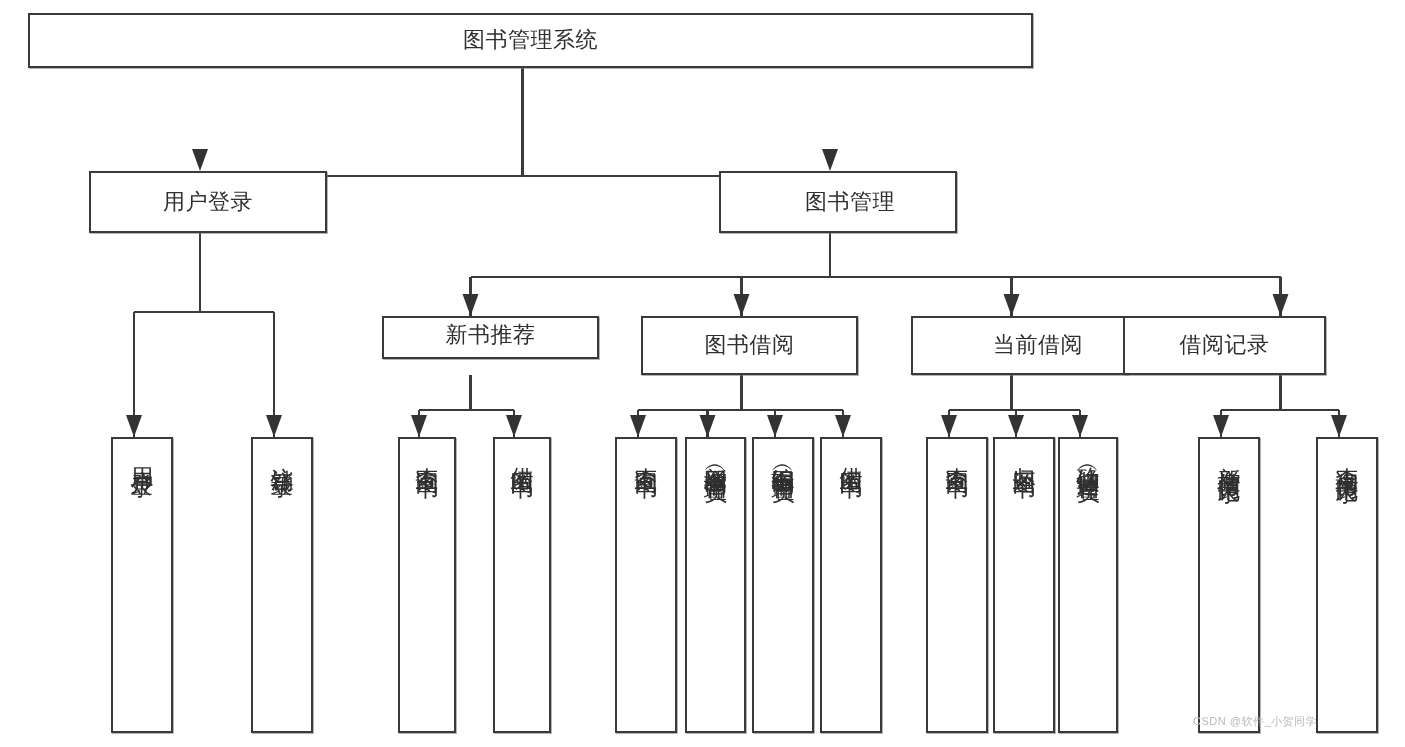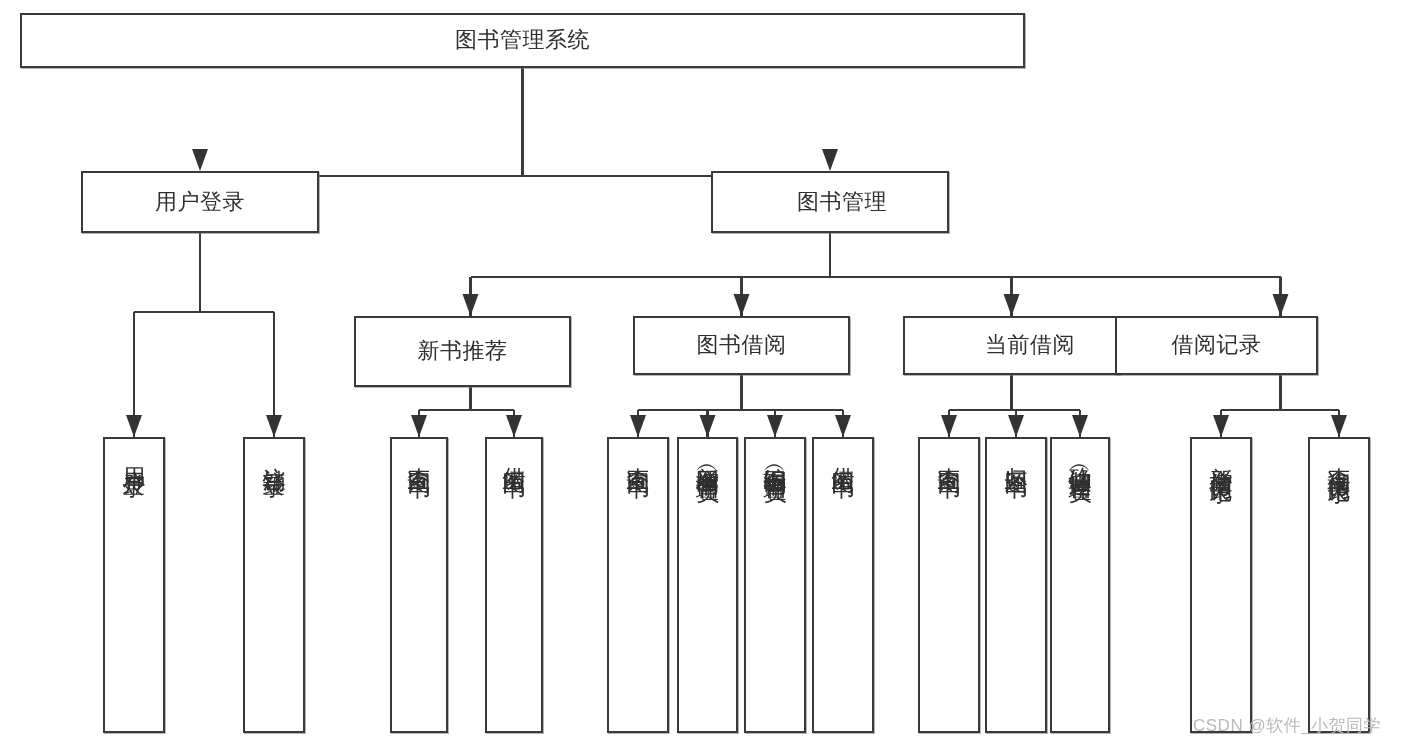--- a/index.html
+++ b/index.html
@@ -27,20 +27,21 @@
   .node {
     position: absolute;
     box-sizing: border-box;
     background: #ffffff;
     border: 2px solid #3a3a3a;
     display: flex;
     align-items: center;
     justify-content: center;
     z-index: 2;
     box-shadow: 1px 1px 0 rgba(120,120,120,0.55);
+    margin-left: 8px;
   }
   .node .label {
     color: #2f2f2f;
     font-size: 22px;
     line-height: 1.12;
     letter-spacing: 0.5px;
     white-space: nowrap;
     text-align: center;
   }
   .node.vertical {
@@ -55,21 +56,21 @@
     line-height: 1.18;
     letter-spacing: 3px;
     white-space: nowrap;
   }
   .node.vertical.tall .label {
     letter-spacing: 2px;
   }
   .watermark {
     position: absolute;
     color: #b9b9b9;
-    font-size: 17px;
+    font-size: 11px;
     letter-spacing: 0.5px;
     white-space: nowrap;
     z-index: 5;
   }
 </style>
 </head>
 <body>
 
 <div id="canvas">
   <svg id="edges" viewBox="0 0 1405 747">
@@ -129,21 +130,21 @@
   <div id="nodes-layer">
       <div class="node" style="left: 20px; top: 13px; width: 1005px; height: 55px;">
         <span class="label">图书管理系统</span>
       </div>
       <div class="node" style="left: 81px; top: 171px; width: 238px; height: 62px;">
         <span class="label">用户登录</span>
       </div>
       <div class="node" style="left: 711px; top: 171px; width: 238px; height: 62px; padding-left: 24px;">
         <span class="label">图书管理</span>
       </div>
-      <div class="node" style="left: 354px; top: 316px; width: 217px; height: 71px;">
+      <div class="node" style="left: 374px; top: 316px; width: 217px; height: 43px; font-family: Liberation Mono, monospace;">
         <span class="label">新书推荐</span>
       </div>
       <div class="node" style="left: 633px; top: 316px; width: 217px; height: 59px;">
         <span class="label">图书借阅</span>
       </div>
       <div class="node" style="left: 903px; top: 316px; width: 217px; height: 59px; padding-left: 37px;">
         <span class="label">当前借阅</span>
       </div>
       <div class="node" style="left: 1115px; top: 316px; width: 203px; height: 59px;">
         <span class="label">借阅记录</span>

